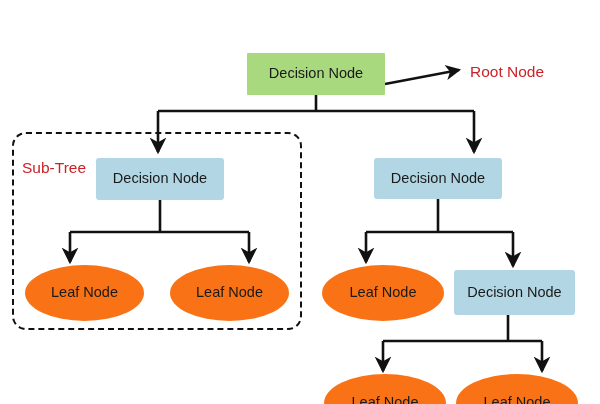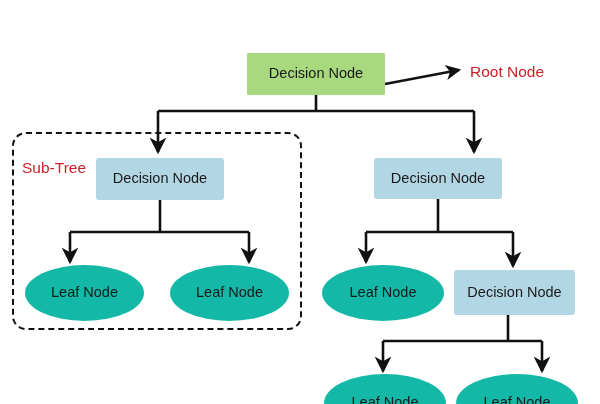--- a/index.html
+++ b/index.html
@@ -40,21 +40,21 @@
   }
   .node-root {
     background: #a8d97e;
     border-radius: 1px;
   }
   .node-decision {
     background: #b2d6e4;
   }
   .node-leaf {
     border-radius: 50%;
-    background: #14b8a6;
+    background: #f97316;
     font-size: 14.5px;
   }
   .annotation {
     position: absolute;
     color: #cc2127;
     font-size: 15.5px;
     white-space: nowrap;
     z-index: 4;
   }
   .subtree-frame {

